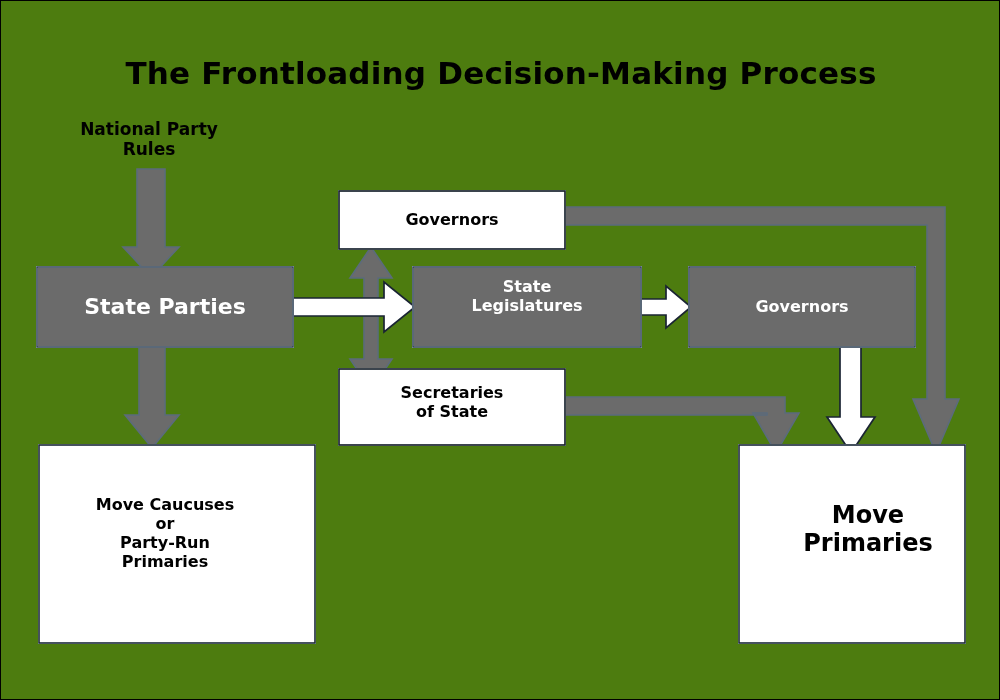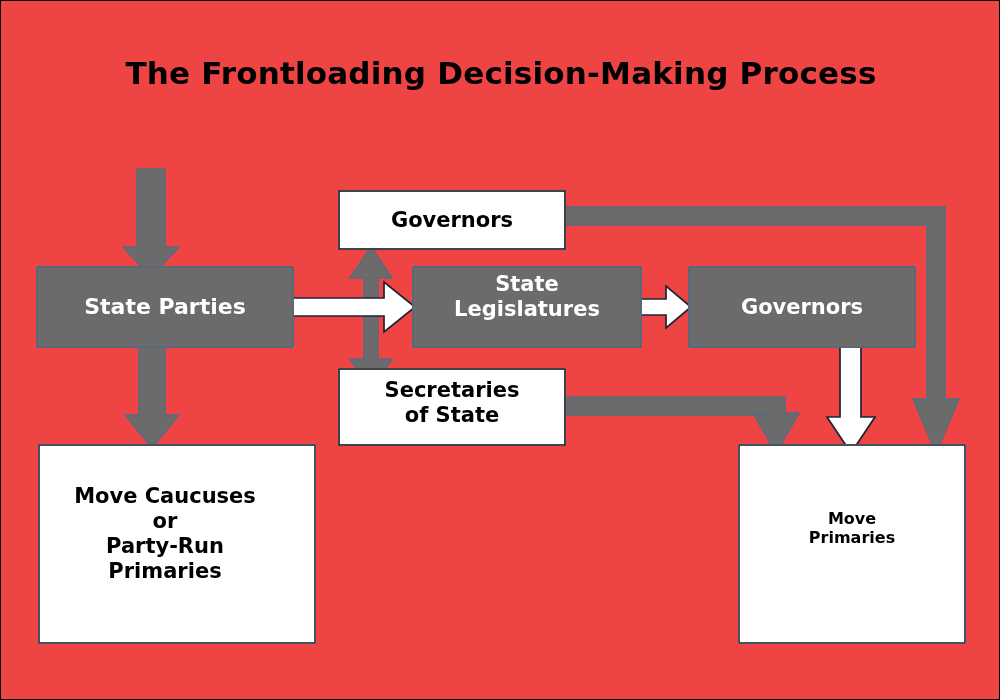--- a/index.html
+++ b/index.html
@@ -5,21 +5,21 @@
 <style>
   html, body {
     margin: 0;
     padding: 0;
     background: #ffffff;
   }
   #page {
     position: relative;
     width: 1000px;
     height: 700px;
-    background: #ef4444;
+    background: #4d7c0f;
     border: 1px solid #000000;
     box-sizing: border-box;
     overflow: hidden;
     font-family: "DejaVu Sans", "Liberation Sans", sans-serif;
   }
   #diagram-svg {
     position: absolute;
     left: 0;
     top: 0;
     width: 1000px;
@@ -37,31 +37,33 @@
     pointer-events: none;
   }
   .page-title {
     font-size: 31px;
     color: #000000;
     letter-spacing: 0.2px;
   }
   .label-dark { color: #000000; }
   .label-light { color: #ffffff; }
   .fs-22 { font-size: 22px; }
-  .fs-21 { font-size: 21px; }
-  .fs-20 { font-size: 16px; }
+  .fs-21 { font-size: 16px; }
+  .fs-20 { font-size: 24px; margin-left: 16px; }
   .fs-17 { font-size: 17px; }
 </style>
 </head>
 <body>
 
 <div id="page">
 
   <div class="page-title" style="left:0; top:48px; width:1000px; height:48px;">The Frontloading Decision-Making Process</div>
 
+  <div class="free-label label-dark fs-17" style="left:58px; top:112px; width:180px; height:52px;">National Party
+Rules</div>
 
   <svg id="diagram-svg" viewBox="0 0 1000 700" xmlns="http://www.w3.org/2000/svg">
 
     <g>
       <path d="M 564,206 L 944,206 L 944,398 L 958,398 L 935,452 L 912,398 L 926,398 L 926,224 L 564,224 Z" fill="#6b6b6b" stroke="#5b6b7c" stroke-width="1.6" stroke-linejoin="miter"></path>
     </g>
 
     <g>
       <path d="M 564,396 L 784,396 L 784,412 L 798,412 L 775,452 L 752,412 L 766,412 L 766,414 L 564,414 Z" fill="#6b6b6b" stroke="#5b6b7c" stroke-width="1.6" stroke-linejoin="miter"></path>
     </g>

